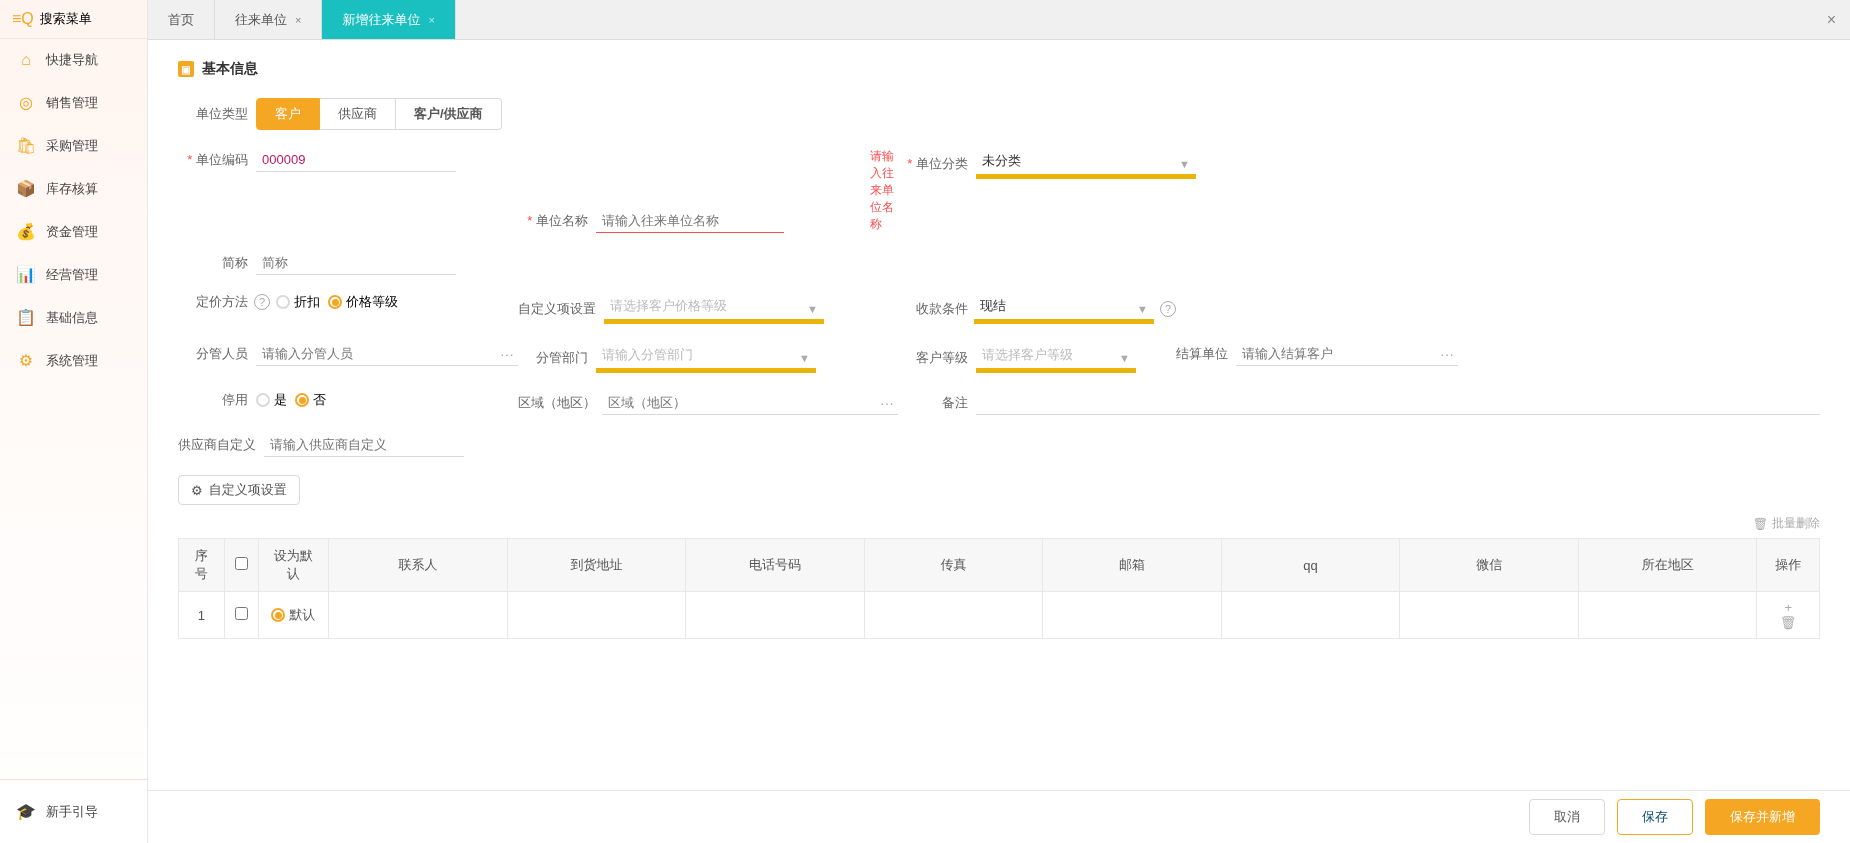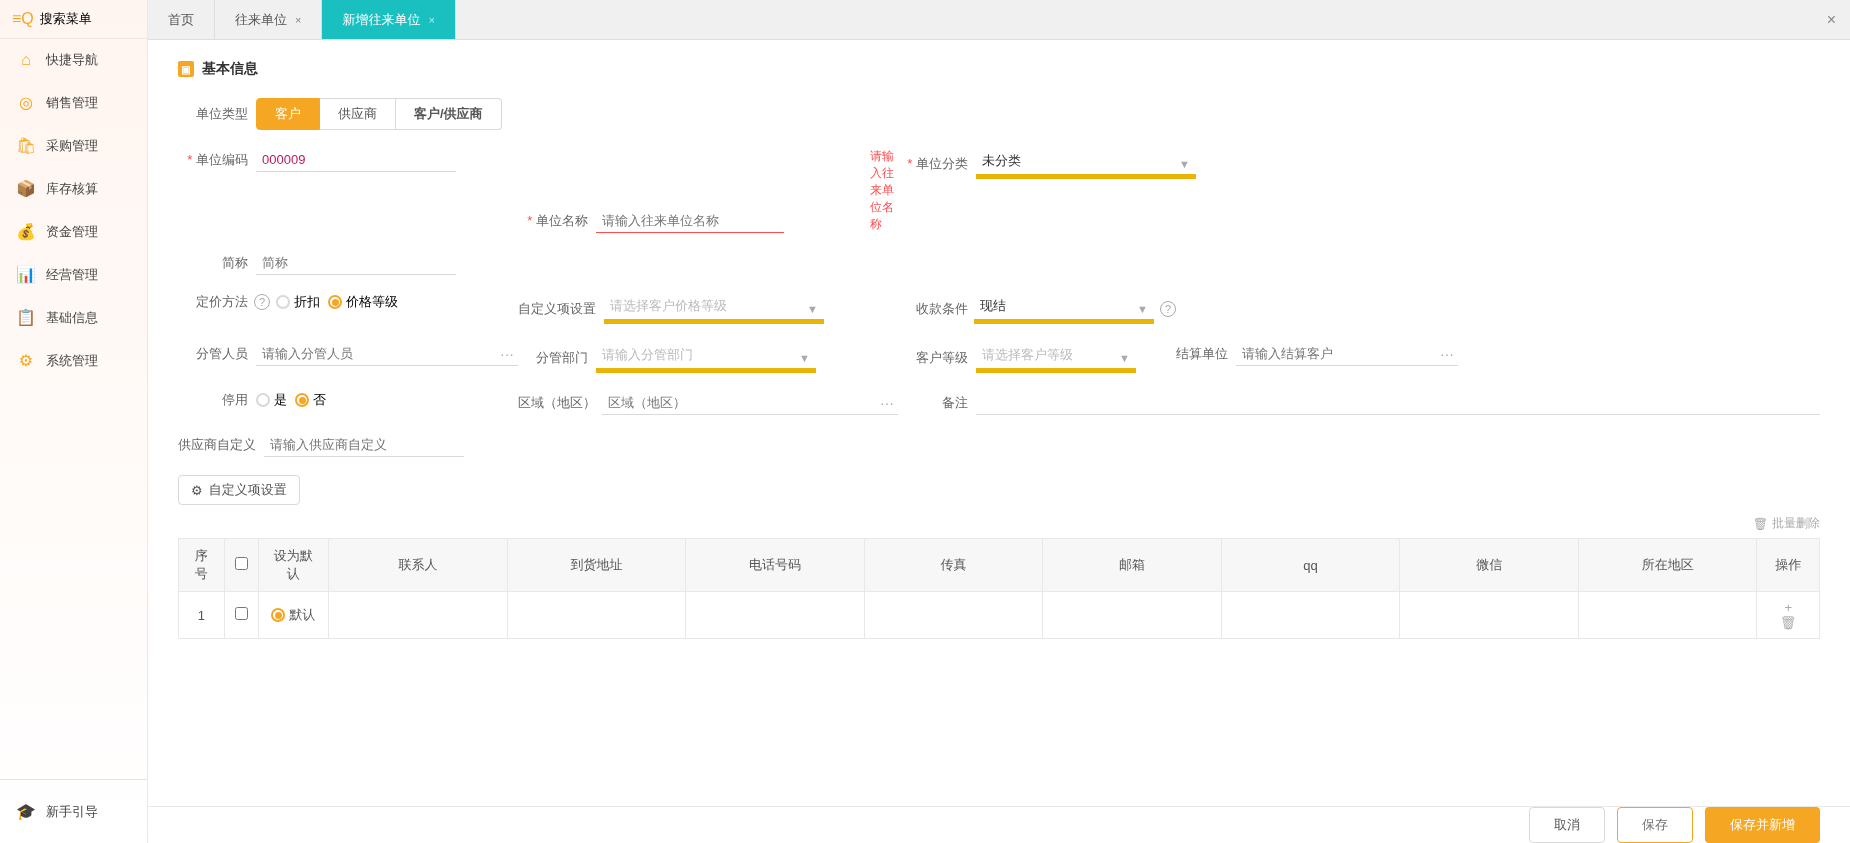--- a/index.html
+++ b/index.html
@@ -267,42 +267,42 @@
       padding: 8px 10px;
       text-align: center;
       color: #555;
     }
     .data-table .checkbox-cell { width: 30px; }
 
     
     .footer {
       background: #fff;
       border-top: 1px solid #e8e8e8;
-      padding: 0 30px;
+      padding: 8px 30px;
       display: flex;
       justify-content: flex-end;
       gap: 12px;
       flex-shrink: 0;
     }
     .btn {
       padding: 8px 24px;
       border-radius: 4px;
       font-size: 13px;
       cursor: pointer;
       border: 1px solid transparent;
     }
     .btn-cancel {
       background: #fff;
       border-color: #d9d9d9;
       color: #555;
     }
     .btn-save {
       background: #fff;
       border-color: #f5a623;
-      color: #737373;
+      color: #0c4a6e;
     }
     .btn-save-new {
       background: #f5a623;
       color: #fff;
     }
 
     .input-with-more {
       display: flex;
       align-items: center;
       border-bottom: 1px solid #d9d9d9;

